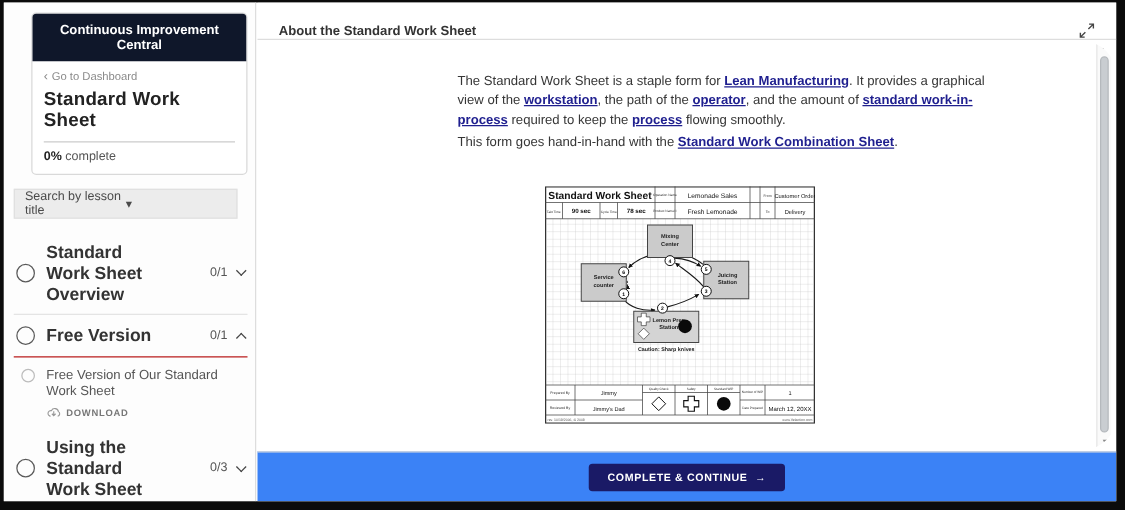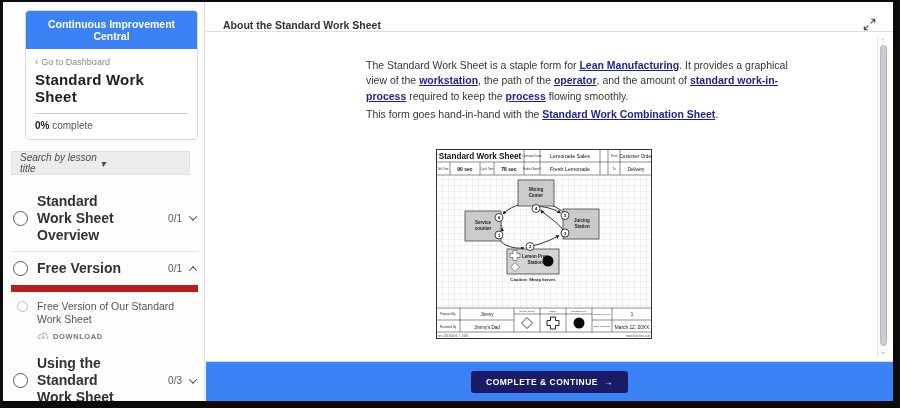--- a/index.html
+++ b/index.html
@@ -4,38 +4,38 @@
 <style>
   * { margin:0; padding:0; box-sizing:border-box; }
   html,body { width:900px; height:408px; background:#000; font-family:"Liberation Sans", sans-serif; }
   .page { position:absolute; left:0; top:0; width:900px; height:408px; background:#fff;
           border-style:solid; border-color:#0b0b0b; border-width:2px 7px 7px 3px; overflow:hidden; }
 
   
   .sidebar { position:absolute; left:0; top:0; width:202px; height:100%; background:#fdfdfd;
              border-right:1px solid #ddd; overflow:hidden; }
   .course-card { margin:8px 6px 0 22px; border:1px solid #d9d9d9; border-radius:4px; background:#fff; }
-  .course-banner { background:#3b82f6; color:#fff; font-size:10.5px; font-weight:bold;
+  .course-banner { background:#0f172a; color:#fff; font-size:10.5px; font-weight:bold;
                    text-align:center; padding:7px 6px; border-radius:3px 3px 0 0; }
   .course-info { padding:7px 9px 8px 9px; }
   .back-link { font-size:9px; color:#8a8a8a; cursor:pointer; }
   .back-link .chevl { margin-right:3px; font-size:10px; }
   .course-title { font-size:15px; font-weight:bold; color:#222; margin-top:4px; letter-spacing:.2px; }
   .course-divider { border:none; border-top:1px solid #ccc; margin:8px 0 6px 0; }
   .progress-text { font-size:10px; color:#555; }
   .progress-text b { color:#222; }
 
   .search-select { margin:11px 14px 0 8px; background:#ececec; border:1px solid #e0e0e0;
-                   height:24px; display:flex; align-items:center; padding:0 8px; cursor:pointer;font-style:italic; }
+                   height:24px; display:flex; align-items:center; padding:0 8px; cursor:pointer; }
   .search-select span { font-size:10px; color:#4a4a4a; flex:1; }
   .caret { font-size:8px; color:#333; }
 
   .lesson-list { margin:10px 6px 0 8px; }
   .lesson-row { display:flex; align-items:center; padding:8px 2px; border-bottom:1px solid #e4e4e4; cursor:pointer; }
-  .lesson-row.expanded-border { border-bottom:7px solid #b91c1c; }
+  .lesson-row.expanded-border { border-bottom:1px solid #b91c1c; }
   .circ { width:15px; height:15px; border:1.5px solid #5a5a5a; border-radius:50%; flex:0 0 auto; }
   .lesson-label { font-size:14px; font-weight:bold; color:#333; margin-left:9px; flex:1; line-height:1.2; }
   .lesson-count { font-size:10px; color:#555; margin-right:8px;margin-left:33px; }
   .chev { width:6px; height:6px; border-right:1.6px solid #444; border-bottom:1.6px solid #444; flex:0 0 auto; }
   .chev.down { transform:rotate(45deg) translate(-1px,-1px); }
   .chev.up   { transform:rotate(-135deg) translate(-1px,-1px); }
   .sub-item { padding:8px 2px 6px 6px; cursor:pointer; }
   .sub-line1 { display:flex; align-items:flex-start; }
   .sub-circ { width:11px; height:11px; border:1px solid #bcbcbc; border-radius:50%; flex:0 0 auto; margin-top:1px; }
   .sub-label { font-size:10.5px; color:#555; margin-left:9px; line-height:1.25; }

